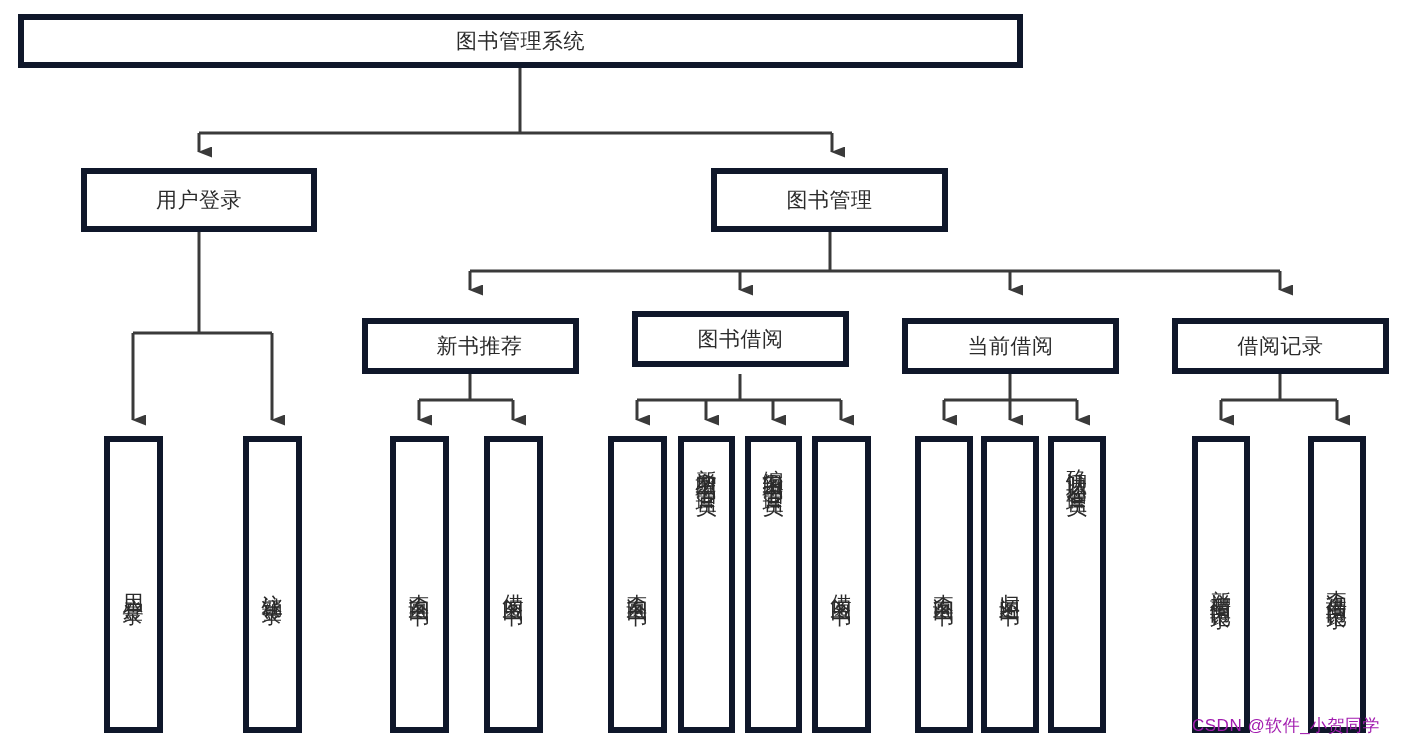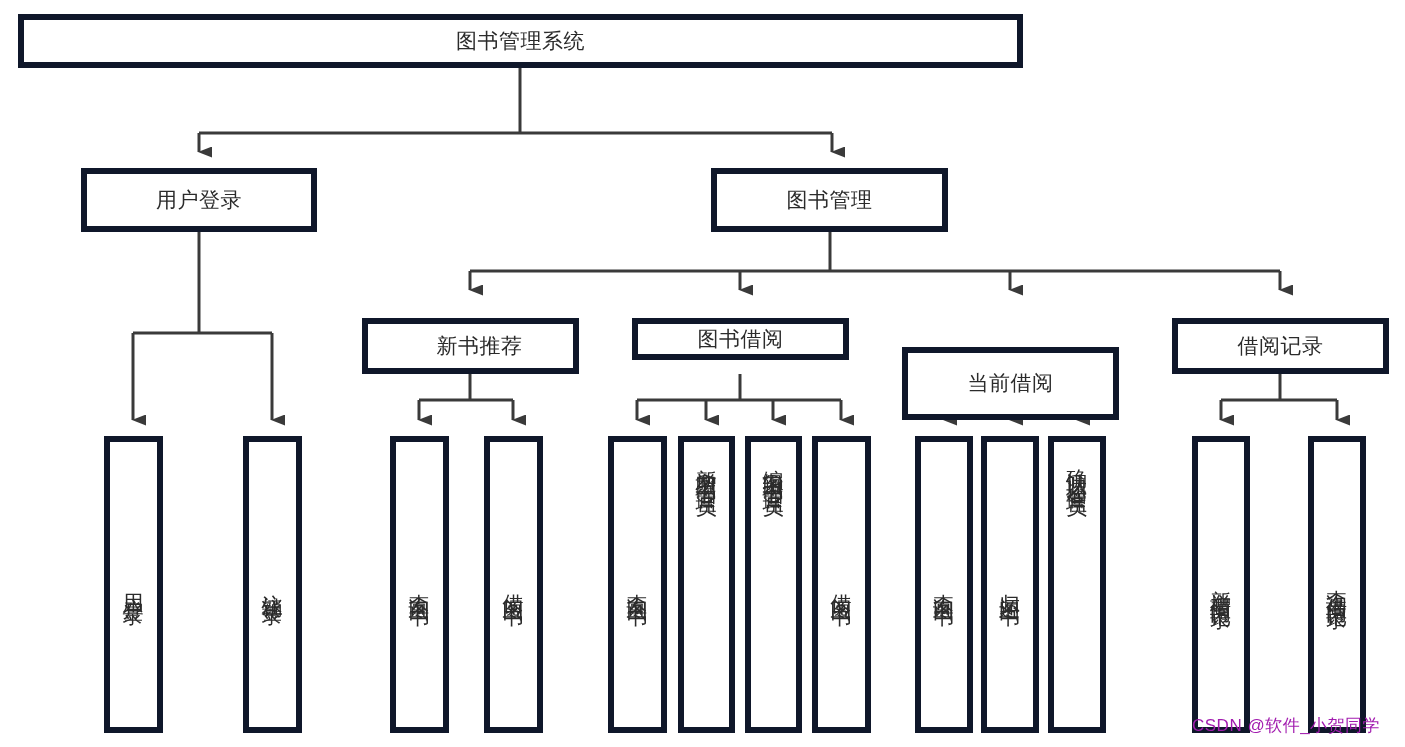--- a/index.html
+++ b/index.html
@@ -119,24 +119,24 @@
   <div class="node h" style="left:81px;top:168px;width:236px;height:64px;">
     <span class="label">用户登录</span>
   </div>
   <div class="node h" style="left:711px;top:168px;width:237px;height:64px;justify-content:center;">
     <span class="label">图书管理</span>
   </div>
 
   <div class="node h" style="left:362px;top:318px;width:217px;height:56px;padding-left:18px;">
     <span class="label">新书推荐</span>
   </div>
-  <div class="node h" style="left:632px;top:318px;width:217px;height:42px;">
+  <div class="node h" style="left:632px;top:311px;width:217px;height:56px;">
     <span class="label">图书借阅</span>
   </div>
-  <div class="node h" style="left:902px;top:318px;width:217px;height:73px;margin-top:29px;">
+  <div class="node h" style="left:902px;top:318px;width:217px;height:56px;">
     <span class="label">当前借阅</span>
   </div>
   <div class="node h" style="left:1172px;top:318px;width:217px;height:56px;">
     <span class="label">借阅记录</span>
   </div>
 
   <div class="node v center" style="left:104px;top:436px;width:59px;height:297px;">
     <span class="label">用户登录</span>
   </div>
   <div class="node v center" style="left:243px;top:436px;width:59px;height:297px;">

